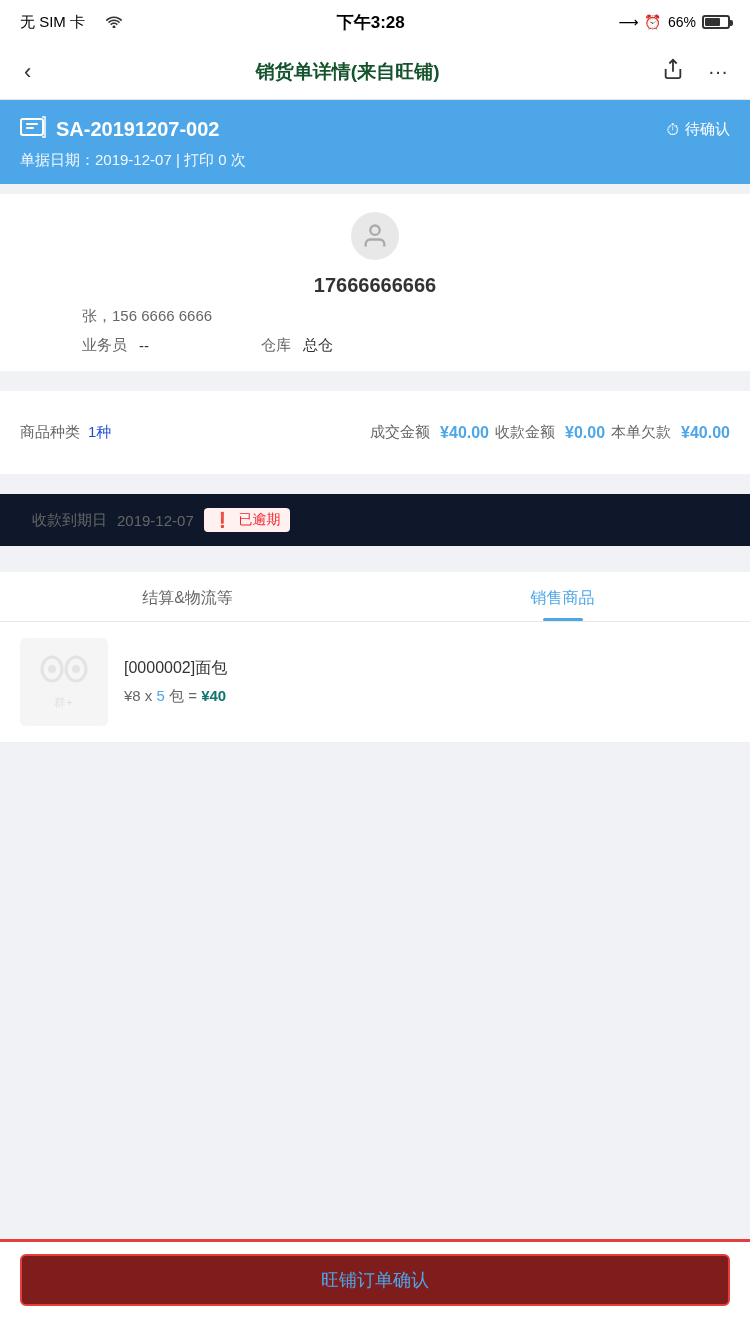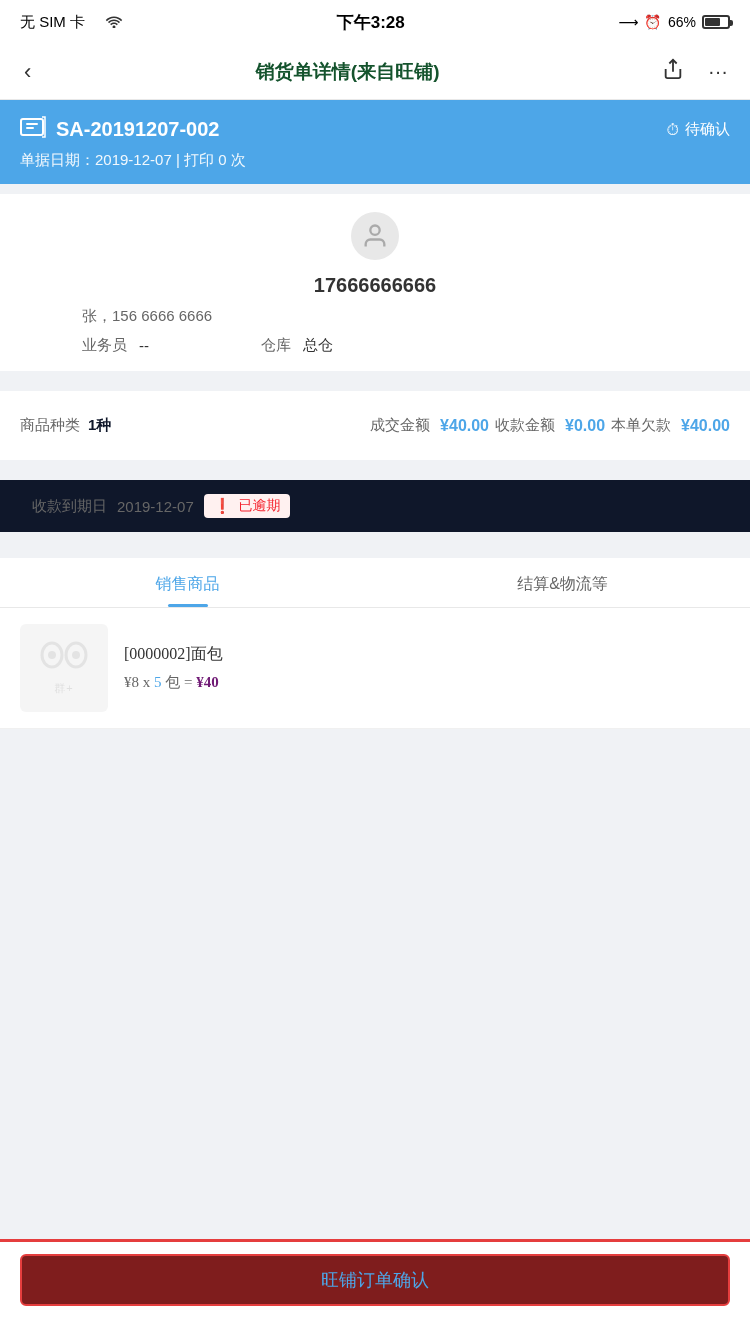--- a/index.html
+++ b/index.html
@@ -98,21 +98,21 @@
     .customer-sub { font-size: 15px; color: #666; margin-bottom: 10px; padding-left: 62px; }
     .customer-meta {
       display: flex; align-items: center; gap: 16px; padding-left: 62px;
       font-size: 15px; color: #666;
     }
     .customer-meta-item { display: flex; align-items: center; gap: 6px; }
 
     
     .summary-card {
       background: #fff;
-      padding: 25px 20px;
+      padding: 32px 20px;
       margin-bottom: 10px;
       display: flex;
       align-items: flex-start;
       justify-content: space-between;
     }
     .summary-left { display: flex; align-items: center; gap: 8px; font-size: 15px; color: #666; }
     .summary-right { display: flex; align-items: flex-end; gap: 6px; }
     .summary-row { display: flex; align-items: center; gap: 10px; font-size: 15px; }
     .summary-label { color: #666; }
     .summary-value { color: #4da6e8; font-size: 16px; font-weight: 600; }
@@ -163,25 +163,25 @@
       width: 88px; height: 88px; border-radius: 6px;
       background: #f5f5f5; display: flex; align-items: center; justify-content: center;
       flex-shrink: 0; overflow: hidden;
     }
     .product-thumb-inner {
       display: flex; flex-direction: column; align-items: center; justify-content: center;
       width: 100%; height: 100%; gap: 4px;
     }
     .thumb-eyes { font-size: 26px; opacity: 0.3; }
     .thumb-plus { font-size: 12px; color: #999; opacity: 0.5; }
-    .product-info { flex: 1; font-family: Liberation Serif, serif; }
+    .product-info { flex: 1; }
     .product-name { font-size: 16px; color: #333; margin-bottom: 8px; font-weight: 500; }
     .product-price { font-size: 15px; color: #666; }
     .price-qty { color: #4da6e8; }
-    .price-total { color: #701a75; font-weight: 600; }
+    .price-total { color: #0f766e; font-weight: 600; }
 
     
     .empty-space { height: 200px; background: #f0f2f5; }
 
     
     .bottom-btn-wrap {
       position: fixed; bottom: 0; left: 0; width: 750px;
       background: #fff; padding: 12px 20px 28px;
       border-top: 3px solid #e53e3e;
     }
@@ -282,21 +282,21 @@
       <span style="margin-left:6px; color:#333;">总仓</span>
     </span>
   </div>
 </div>
 
 <div class="divider"></div>
 
 <div class="summary-card">
   <div class="summary-left">
     <span>商品种类</span>
-    <span style="color:#0f172a; font-weight:700;text-align:right;">1种</span>
+    <span style="color:#1d4ed8; font-weight:400;text-align:right;">1种</span>
   </div>
   <div class="summary-right">
     <div class="summary-row">
       <span class="summary-label">成交金额</span>
       <span class="summary-value">¥40.00</span>
     </div>
     <div class="summary-row">
       <span class="summary-label">收款金额</span>
       <span class="summary-value">¥0.00</span>
     </div>
@@ -314,22 +314,22 @@
   <span>2019-12-07</span>
   <span class="due-overdue">
     <span class="overdue-icon">❗</span>
     <span>已逾期</span>
   </span>
 </div>
 
 <div class="divider"></div>
 
 <div class="tabs-bar">
+  <div class="tab-item">结算&amp;物流等</div>
   <div class="tab-item active">销售商品</div>
-  <div class="tab-item">结算&amp;物流等</div>
 </div>
 
 <div class="products-section">
   <div class="product-item">
     <div class="product-thumb">
       <div class="product-thumb-inner">
         <span class="thumb-eyes">
           <svg width="50" height="30" viewBox="0 0 50 30">
             <ellipse cx="13" cy="15" rx="10" ry="12" fill="none" stroke="#bbb" stroke-width="3"></ellipse>
             <ellipse cx="37" cy="15" rx="10" ry="12" fill="none" stroke="#bbb" stroke-width="3"></ellipse>

